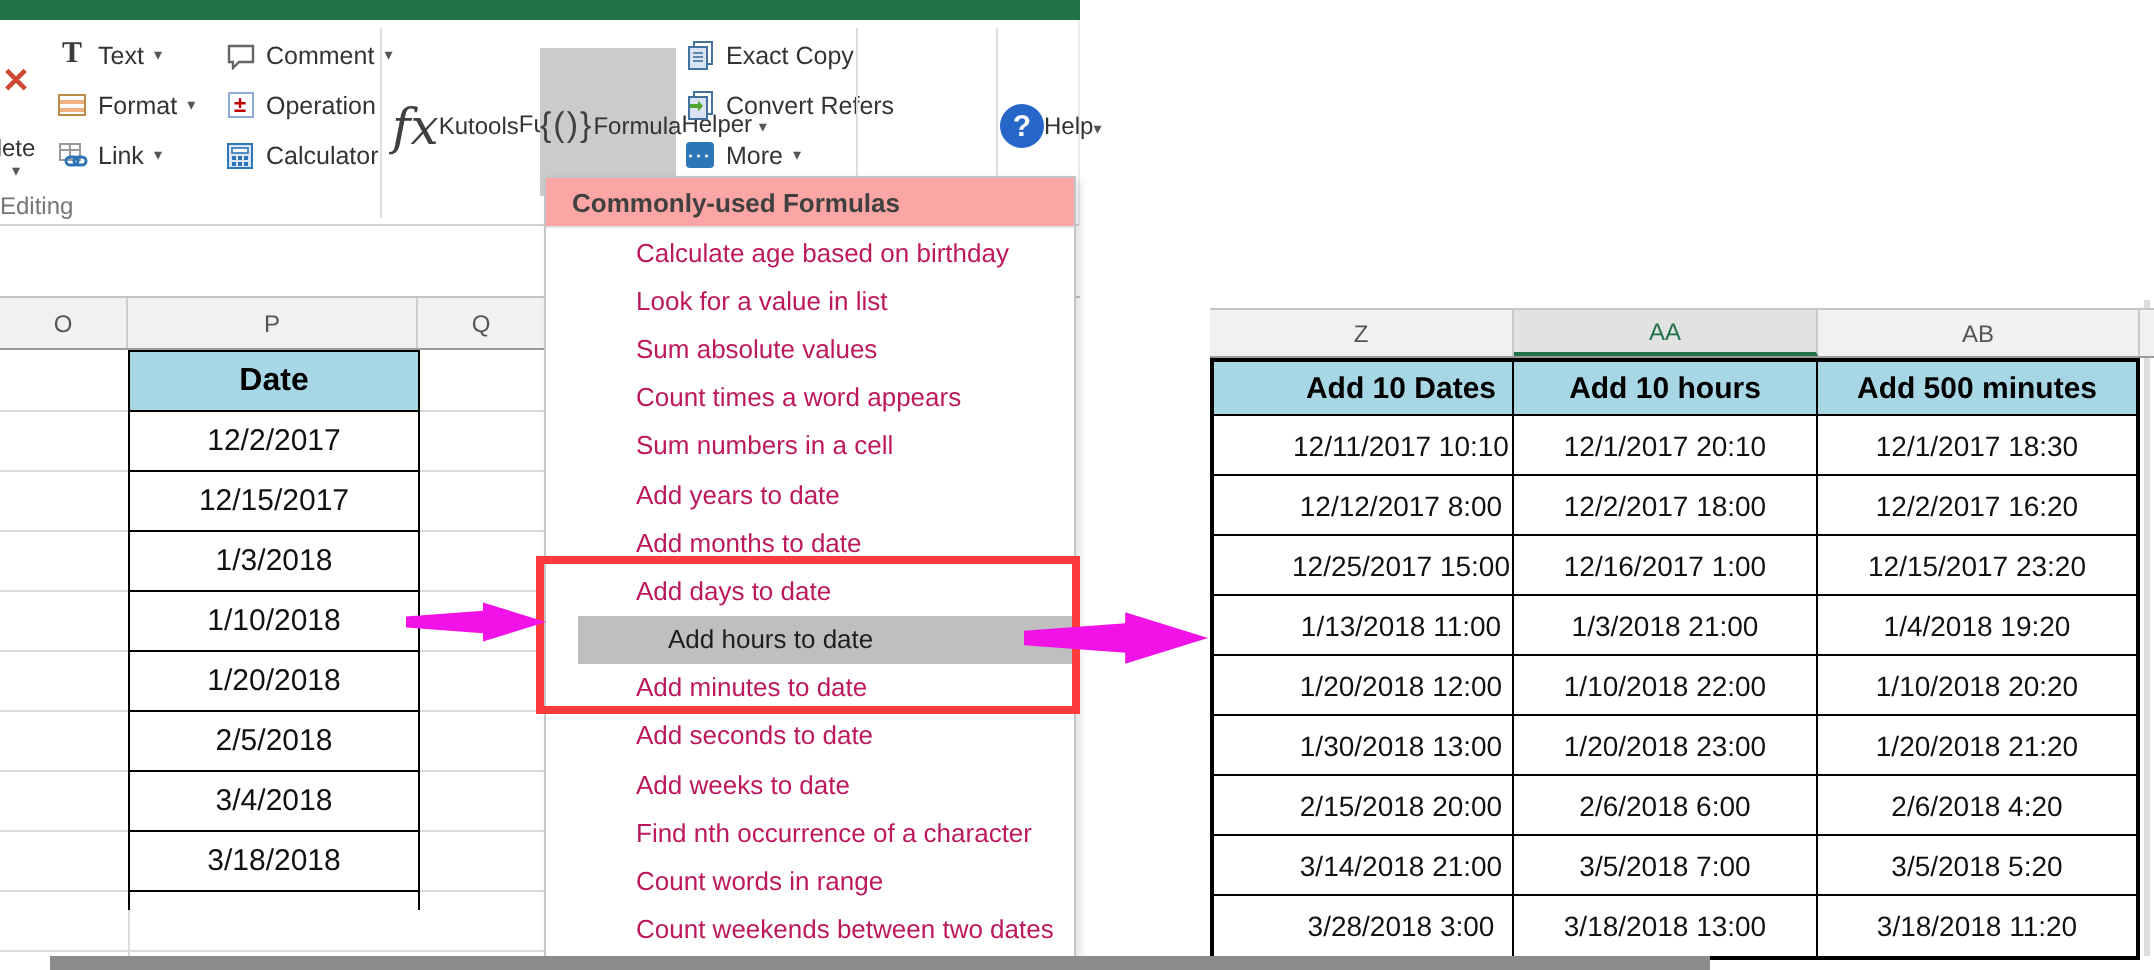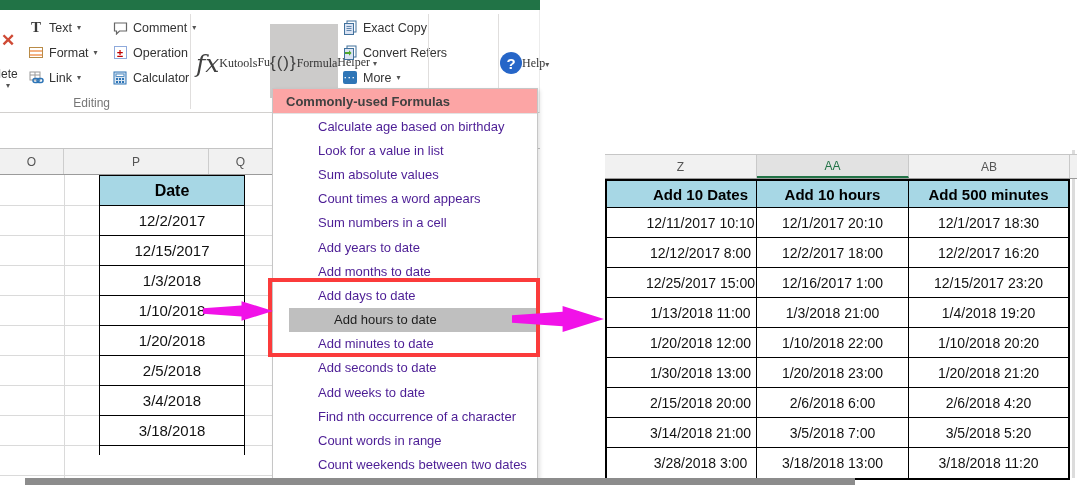--- a/index.html
+++ b/index.html
@@ -5,39 +5,39 @@
   * { margin:0; padding:0; box-sizing:border-box; }
   body { background:#fff; }
   .stage{ position:relative; width:1077px; height:485px; background:#fff; overflow:hidden;
           font-family:"Liberation Sans", sans-serif; color:#3b3b3b; }
 
   
   .green-bar{ position:absolute; left:0; top:0; width:540px; height:10px; background:#217346; }
   .ribbon{ position:absolute; left:0; top:10px; width:540px; height:103px; background:#fff;
            border-bottom:1px solid #d2d0ce; border-right:1px solid #ececec; }
   .vsep{ position:absolute; top:4px; height:95px; width:1px; background:#e0dedd; }
-  .group-label{ position:absolute; top:86px; left:0; width:110px; text-align:right;
+  .group-label{ position:absolute; top:86px; left:0; width:110px; text-align:left;
                 font-size:12px; color:#767676; }
   .small-col{ position:absolute; top:5px; display:flex; flex-direction:column; }
   .rrow{ display:flex; align-items:center; gap:5px; height:25px; white-space:nowrap; cursor:default; }
   .rlabel{ font-size:12.5px; color:#333; }
   .dd{ font-size:8px; color:#555; }
   .icon16{ width:16px; height:16px; display:inline-flex; align-items:center; justify-content:center; }
   .text-ic{ font-family:"Liberation Serif", serif; font-weight:bold; font-size:15px; color:#3b3b3b; }
   .format-ic{ width:14px; height:11px; border:1px solid #b98b47;
       background:repeating-linear-gradient(180deg,#fff 0 2px,#f4b183 2px 4px); }
   .op-ic{ width:13px; height:13px; border:1px solid #8faadc; font-size:11px; font-weight:bold;
       color:#c00000; display:flex; align-items:center; justify-content:center; background:#fff; }
   .more-ic{ width:14px; height:13px; border-radius:2px; background:#2e75b6; color:#fff;
       font-size:9px; font-weight:bold; display:flex; align-items:center; justify-content:center;
       letter-spacing:1px; }
   .big-btn{ position:absolute; top:14px; height:74px; display:flex; flex-direction:row;
             align-items:center; padding-top:4px; cursor:default; }
   .big-btn .bicon{ height:32px; display:flex; align-items:center; justify-content:center; }
-  .big-btn .bl{ font-size:12px; color:#333; line-height:14px; text-align:center; white-space:nowrap;font-family:Liberation Serif, serif; }
+  .big-btn .bl{ font-size:12px; color:#333; line-height:14px; text-align:center; white-space:nowrap; }
   .fx-glyph{ font-family:"DejaVu Serif", serif; font-style:italic; font-size:25px; color:#404040; }
   .fh-glyph{ font-size:17px; color:#404040; letter-spacing:1px; }
   .pressed{ background:#cccbca; }
   .del-btn{ position:absolute; left:-9px; top:14px; width:34px; height:84px; display:flex;
             flex-direction:column; align-items:center; padding-top:6px; }
   .del-x{ font-size:17px; font-weight:bold; color:#cf4a35; }
   .del-lbl{ font-size:12px; color:#333; margin-top:16px; }
   .help-circ{ width:22px; height:22px; border-radius:50%; background:#2666c8; color:#fff;
       font-weight:bold; font-size:15px; display:flex; align-items:center; justify-content:center; }
 
@@ -46,33 +46,33 @@
          border-bottom:1px solid #c4c4c4; }
   .colband-l{ position:absolute; left:0; top:149px; width:277px; height:26px; background:#f1f1f1;
               border-bottom:1px solid #9b9b9b; display:flex; }
   .colband-l .colcell{ height:100%; display:flex; align-items:center; justify-content:center;
               font-size:12px; color:#555; border-right:1px solid #cdcdcd; }
   .gridline-h{ position:absolute; left:0; width:272px; height:1px; background:#dadada; }
   .gridline-v{ position:absolute; top:175px; width:1px; height:310px; background:#dadada; }
 
   
   .ltable{ position:absolute; left:64px; top:175px; width:146px; z-index:1;
-           border-left:1.5px solid #000; border-right:1.5px solid #000; border-top:1.5px solid #000;margin-left:35px; }
+           border-left:1.5px solid #000; border-right:1.5px solid #000; border-top:1.5px solid #000; }
   .lcell{ height:30px; background:#fff; border-bottom:1.5px solid #000; display:flex;
           align-items:center; justify-content:center; font-size:15px; color:#111; }
   .lhead{ background:#a7d7e5; font-weight:bold; font-size:16px; color:#000; }
   .lclip{ height:9px; border-bottom:none; }
 
   
   .menu{ position:absolute; left:272px; top:88px; width:266px; height:397px; background:#fff;
          border:1px solid #c6c6c6; z-index:3; box-shadow:2px 2px 4px rgba(0,0,0,.12); }
   .menu-head{ height:25px; background:#fca5a5; border-bottom:1px solid #e3e3e3; font-weight:bold;
          font-size:13px; color:#404040; display:flex; align-items:center; padding-left:13px; }
   .mi{ height:24.2px; display:flex; align-items:center; padding-left:45px; font-size:13px;
-       color:#4c1d95; cursor:default; white-space:nowrap; }
+       color:#be185d; cursor:default; white-space:nowrap; }
   .mi.hl{ background:#bfbfbf; color:#1e1e1e;margin-left:16px; }
 
   
   .red-box{ position:absolute; left:268px; top:278px; width:272px; height:79px;
             border:4px solid #fb3b3b; z-index:4; pointer-events:none; }
   .arrow{ position:absolute; z-index:5; pointer-events:none; }
 
   
   .colband-r{ position:absolute; left:605px; top:154px; width:472px; height:25px; background:#f1f1f1;
               border-top:1px solid #c6c6c6; border-bottom:1px solid #9b9b9b; display:flex; z-index:1; }

